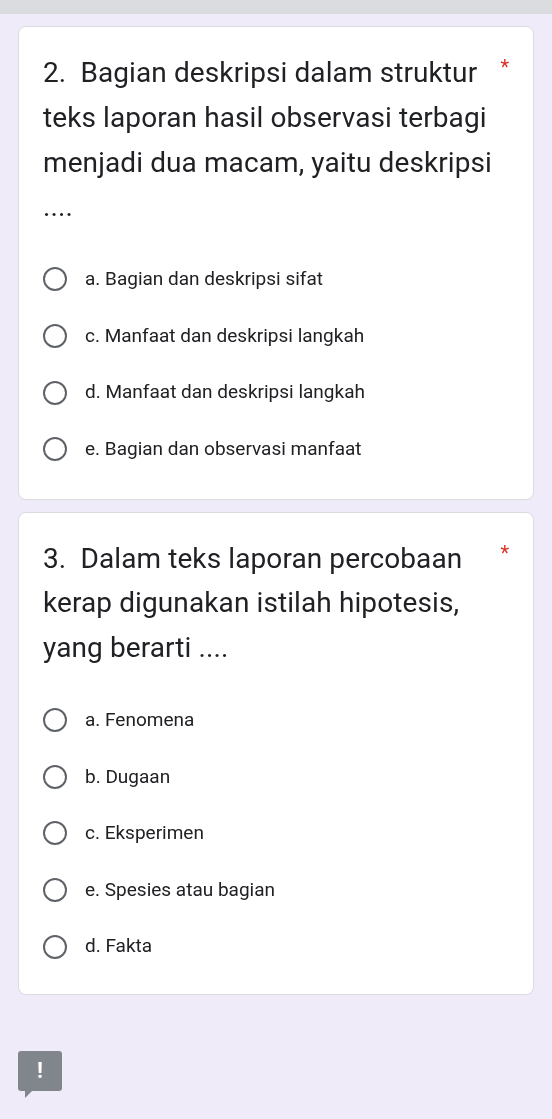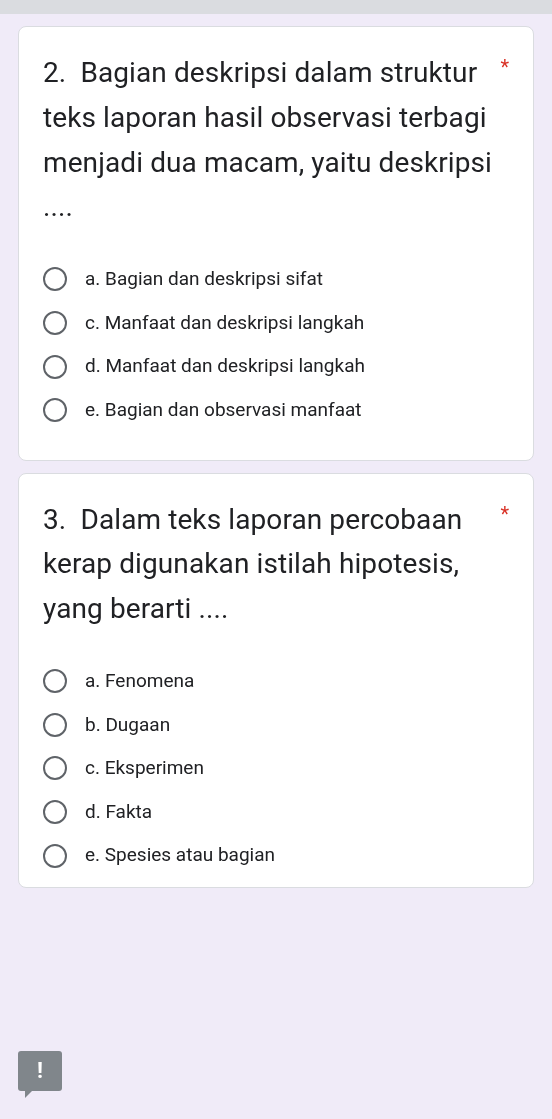--- a/index.html
+++ b/index.html
@@ -20,21 +20,21 @@
     }
     .question-card {
       background-color: #ffffff;
       border-radius: 8px;
       margin: 12px 18px;
       padding: 24px 24px 28px 24px;
       border: 1px solid #dadce0;
     }
     .question-card.last {
       margin-bottom: 1px;
-      padding-bottom: 10px;
+      padding-bottom: 26px;
     }
     .question-header {
       display: flex;
       align-items: flex-start;
       margin-bottom: 28px;
     }
     .question-text {
       font-size: 28px;
       color: #202124;
       line-height: 1.6;
@@ -43,21 +43,21 @@
     }
     .required-mark {
       color: #d93025;
       font-size: 20px;
       margin-left: 8px;
       line-height: 1.6;
     }
     .options {
       display: flex;
       flex-direction: column;
-      gap: 1px;
+      gap: 14px;
     }
     .option {
       display: flex;
       align-items: center;
       padding: 8px 0;
       cursor: pointer;
     }
     .radio-circle {
       width: 24px;
       height: 24px;
@@ -153,24 +153,24 @@
     <div class="option">
       <div class="radio-circle"></div>
       <div class="option-label">b. Dugaan</div>
     </div>
     <div class="option">
       <div class="radio-circle"></div>
       <div class="option-label">c. Eksperimen</div>
     </div>
     <div class="option">
       <div class="radio-circle"></div>
-      <div class="option-label">d. Fakta</div>
+      <div class="option-label">e. Spesies atau bagian</div>
     </div>
     <div class="option">
       <div class="radio-circle"></div>
-      <div class="option-label">e. Spesies atau bagian</div>
+      <div class="option-label">d. Fakta</div>
     </div>
   </div>
 </div>
 
 <div class="report-button">
   <span class="report-icon">!</span>
 </div>
 
 </body></html>

